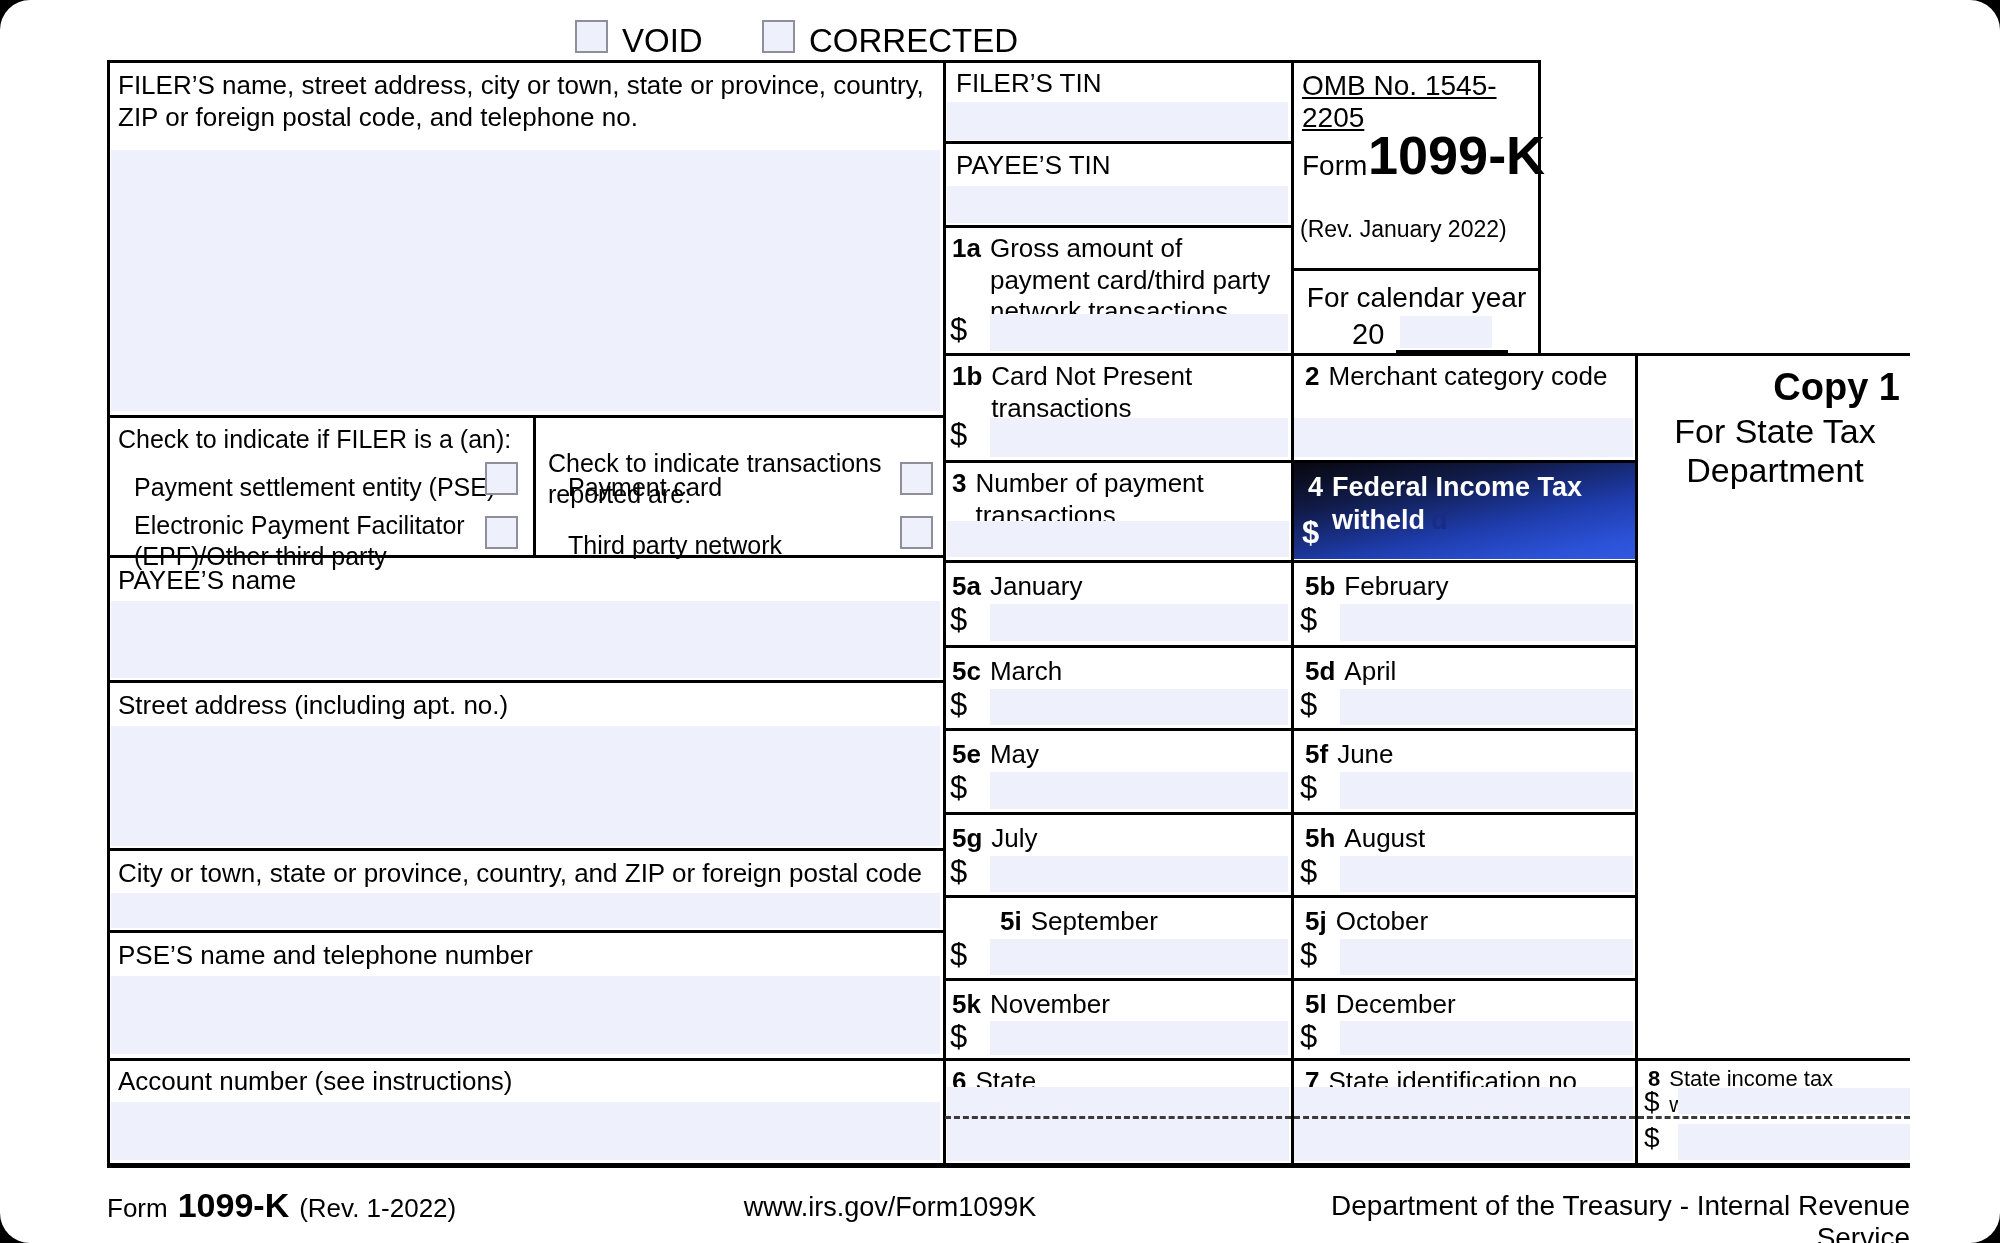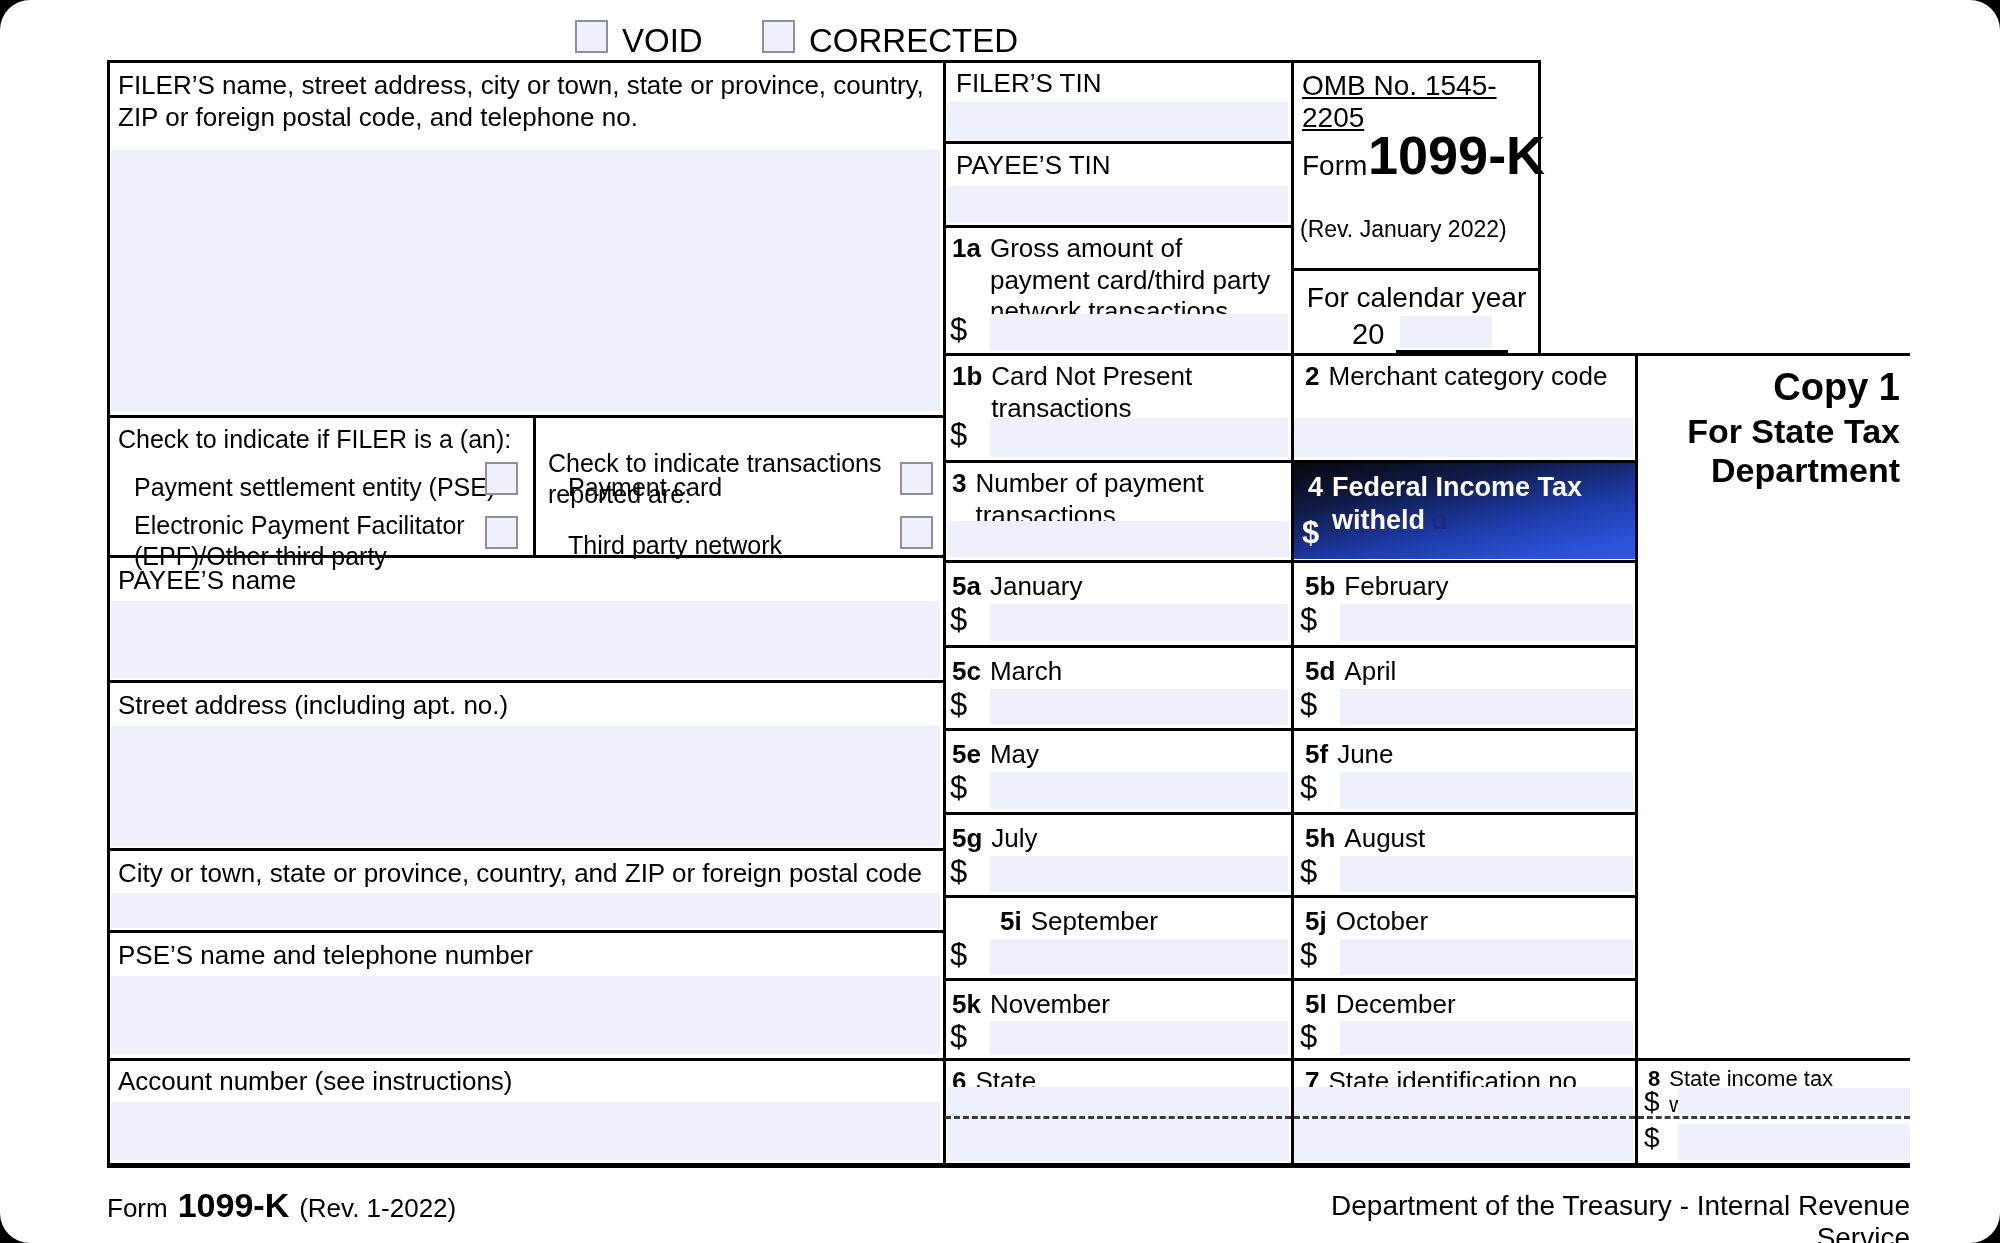--- a/index.html
+++ b/index.html
@@ -11,21 +11,21 @@
   .fill{position:absolute;background:#eef1fb;}
   .cb{position:absolute;width:33px;height:33px;background:#eef1fb;border:2px solid #8f8f9c;box-sizing:border-box;}
   .lbl{font-size:26px;line-height:1.22;}
   .small-lbl{font-size:25px;line-height:1.22;}
   .boxrow{display:flex;gap:9px;align-items:flex-start;}
   .num{font-weight:bold;white-space:nowrap;}
   .dollar{font-size:31px;}
   .dash{position:absolute;border-top:3px dashed #3a3a3a;height:0;}
   .big-title{font-size:40px;font-weight:bold;line-height:51px;text-align:right;}
   .copy1{font-size:38px;font-weight:bold;text-align:right;}
-  .copyfor{font-size:34px;font-weight:bold;line-height:39px;text-align:right;}
+  .copyfor{font-size:34px;font-weight:normal;line-height:39px;text-align:center;}
   .chk-lbl{font-size:33px;}
   .blue4{position:absolute;background:linear-gradient(168deg,#08080f 0%,#101a45 28%,#1e3cab 62%,#2b51d6 86%,#3158e2 100%);color:#fff;}
   .blue4 .lbl{font-weight:bold;color:#fff;font-size:27px;}
   .ghost{color:#1a2b86;font-weight:bold;margin-left:6px;}
   .omb{font-size:28px;}
   .formword{font-size:28px;}
   .formnum{font-size:54px;font-weight:bold;line-height:1;}
   .rev{font-size:23px;}
   .cal{font-size:28px;text-align:center;}
   .s8{font-size:22px;line-height:1.2;}
@@ -253,15 +253,16 @@
   <div class="fill" style="left:1678px;top:1088px;width:232px;height:26px;"></div>
   <div class="dash" style="left:1638px;top:1116px;width:272px;"></div>
   <div class="abs" style="left:1644px;top:1122px;font-size:28px;">$</div>
   <div class="fill" style="left:1678px;top:1124px;width:232px;height:36px;"></div>
 
   <div class="abs" style="left:107px;top:1186px;display:flex;align-items:baseline;gap:10px;">
     <span class="foot-small">Form</span>
     <span class="foot-num">1099-K</span>
     <span class="foot-small">(Rev. 1-2022)</span>
   </div>
+  <div class="abs foot-url" style="left:680px;top:1192px;width:420px;">www.irs.gov/Form1099K</div>
   <div class="abs foot-dept" style="left:1280px;top:1190px;width:630px;">Department of the Treasury - Internal Revenue Service</div>
 
 </div>
 
 </body></html>

